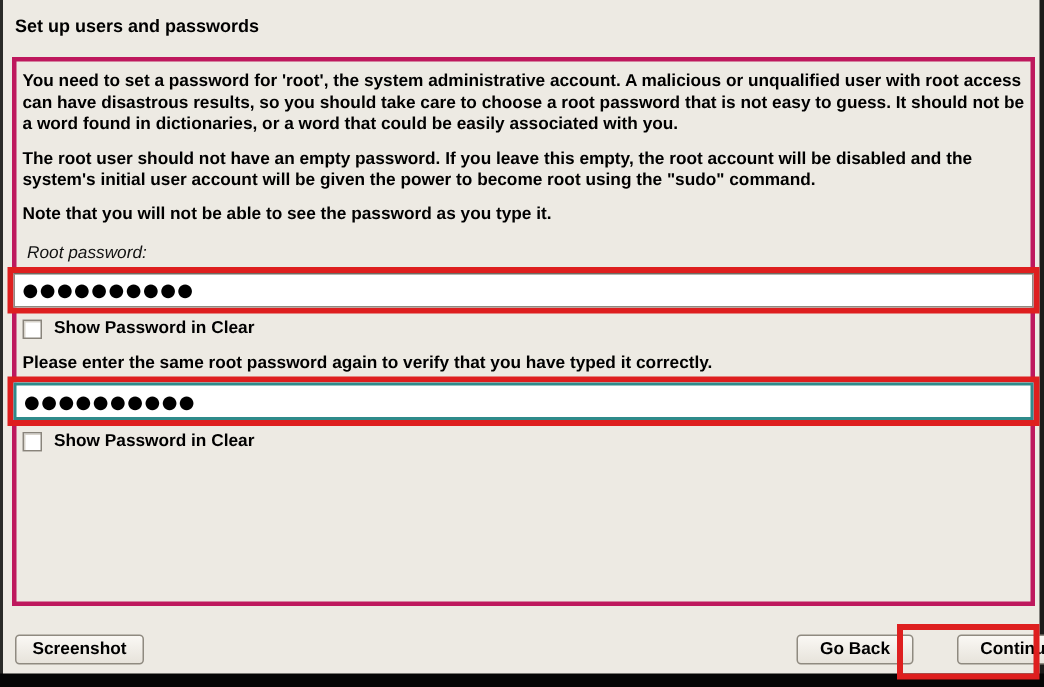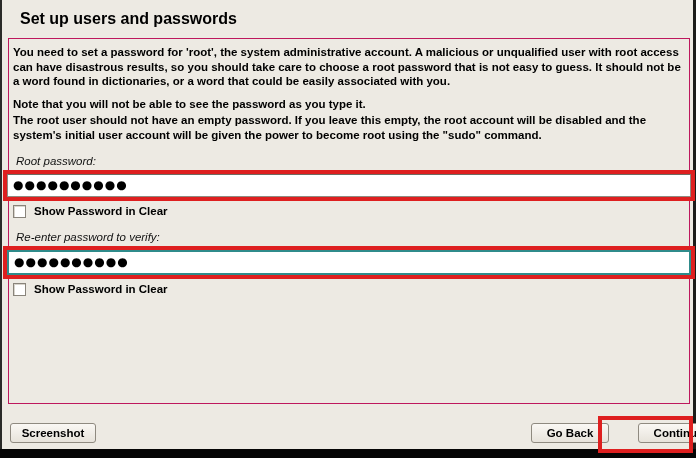--- a/index.html
+++ b/index.html
@@ -9,27 +9,27 @@
     background:#EDEAE3;
     font-family:"Liberation Sans", sans-serif;
     color:#000;
     overflow:hidden;
   }
   .screen-border-left  { position:absolute; left:0; top:0; width:2px; height:458px; background:#2a2a28; }
   .screen-border-right { position:absolute; right:0; top:0; width:3px; height:458px; background:#1c1c1a; }
   .screen-border-bottom{ position:absolute; left:0; top:449px; width:696px; height:9px; background:#050505; }
 
   .page-title {
-    position:absolute; left:20px; top:10px;
-    font-size:16px; font-weight:bold;
+    position:absolute; left:10px; top:10px;
+    font-size:12px; font-weight:bold;
   }
 
   .panel {
     position:absolute; left:8px; top:38px; width:682px; height:366px;
-    border:1px solid #be185d;
+    border:3px solid #be185d;
     background:#EDEAE3;
     padding:6px 4px 0 4px;
   }
 
   .para {
     font-size:11.5px; font-weight:bold; line-height:14.6px;
     margin-bottom:8px;
   }
   .note { margin-bottom:2px; }
 
@@ -98,37 +98,37 @@
 <div class="screen-border-right"></div>
 <div class="screen-border-bottom"></div>
 
 <div class="page-title">Set up users and passwords</div>
 
 <div class="panel">
 
   <div class="para">You need to set a password for 'root', the system administrative account. A malicious or unqualified user with root access can have disastrous results, so you should take care to choose a root password that is not easy to guess. It should not be a word found in dictionaries, or a word that could be easily associated with you.</div>
 
 
+  <div class="para">The root user should not have an empty password. If you leave this empty, the root account will be disabled and the system's initial user account will be given the power to become root using the "sudo" command.</div>
+
   <div class="para note">Note that you will not be able to see the password as you type it.</div>
-
-  <div class="para">The root user should not have an empty password. If you leave this empty, the root account will be disabled and the system's initial user account will be given the power to become root using the "sudo" command.</div>
 
   <div class="field-label">Root password:</div>
 
   <div class="highlight-field">
     <input class="pw-input" type="text" readonly="" value="●●●●●●●●●●" style="">
   </div>
 
   <div class="checkbox-row">
     <div class="checkbox-box"></div>
     <div class="checkbox-label">Show Password in Clear</div>
   </div>
 
+  <div class="para verify-intro">Please enter the same root password again to verify that you have typed it correctly.</div>
 
-  <div class="field-label">Re-enter password to verify:</div>
 
   <div class="highlight-field">
     <input class="pw-input focused" type="text" readonly="" value="●●●●●●●●●●" style="">
   </div>
 
   <div class="checkbox-row">
     <div class="checkbox-box"></div>
     <div class="checkbox-label">Show Password in Clear</div>
   </div>
 

